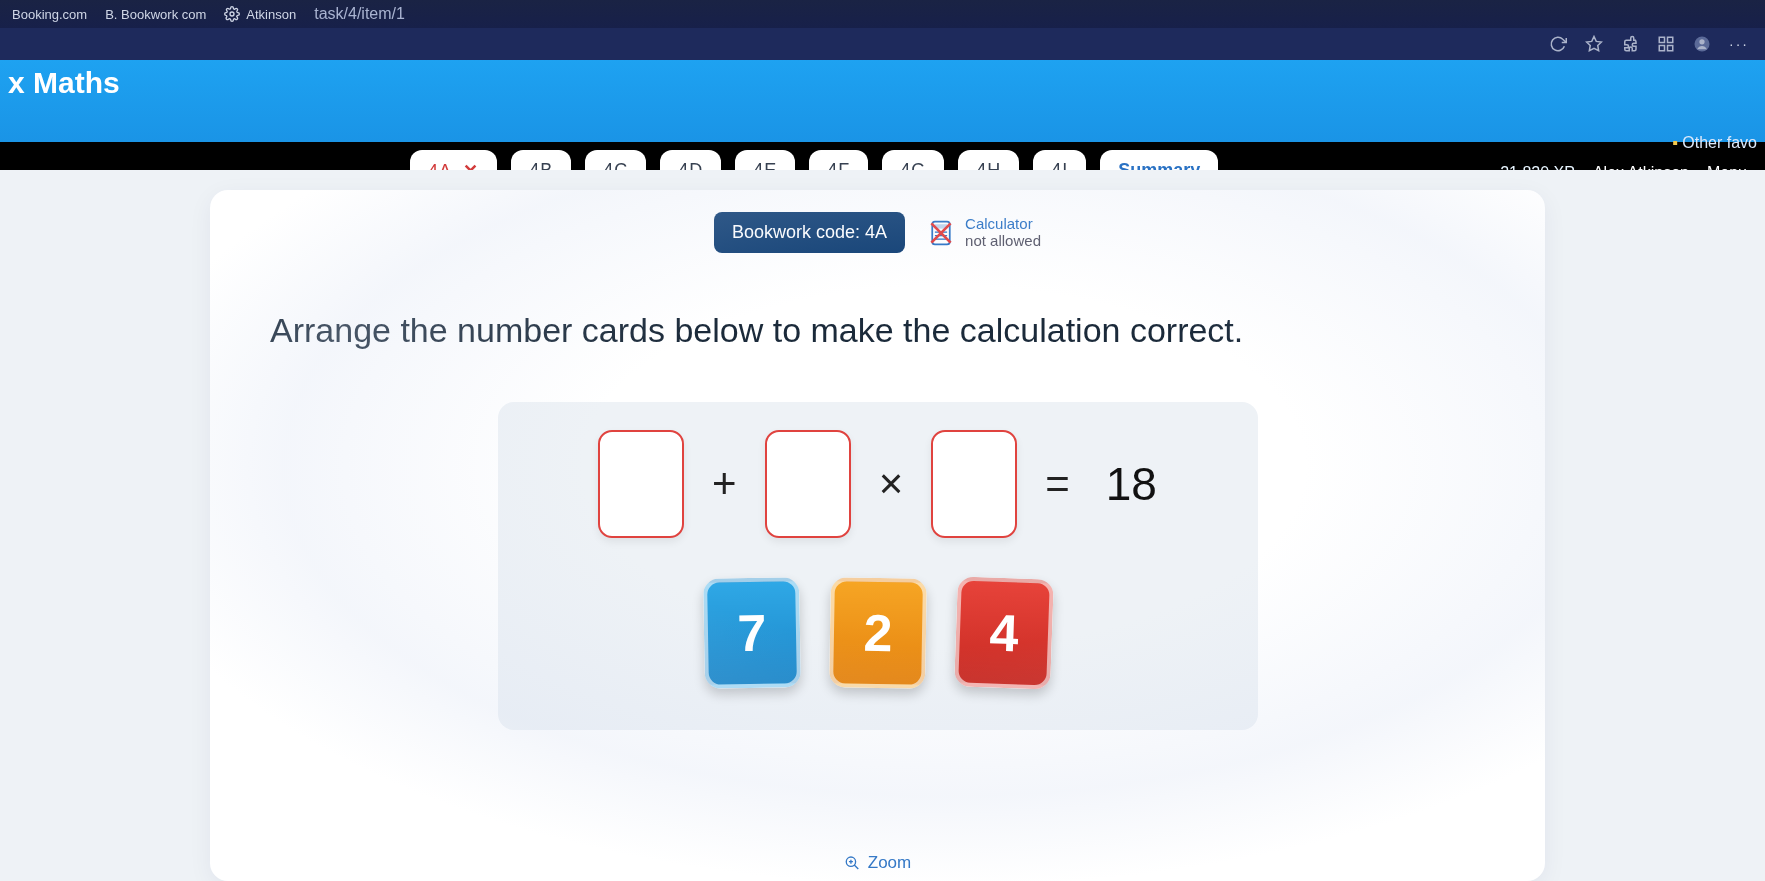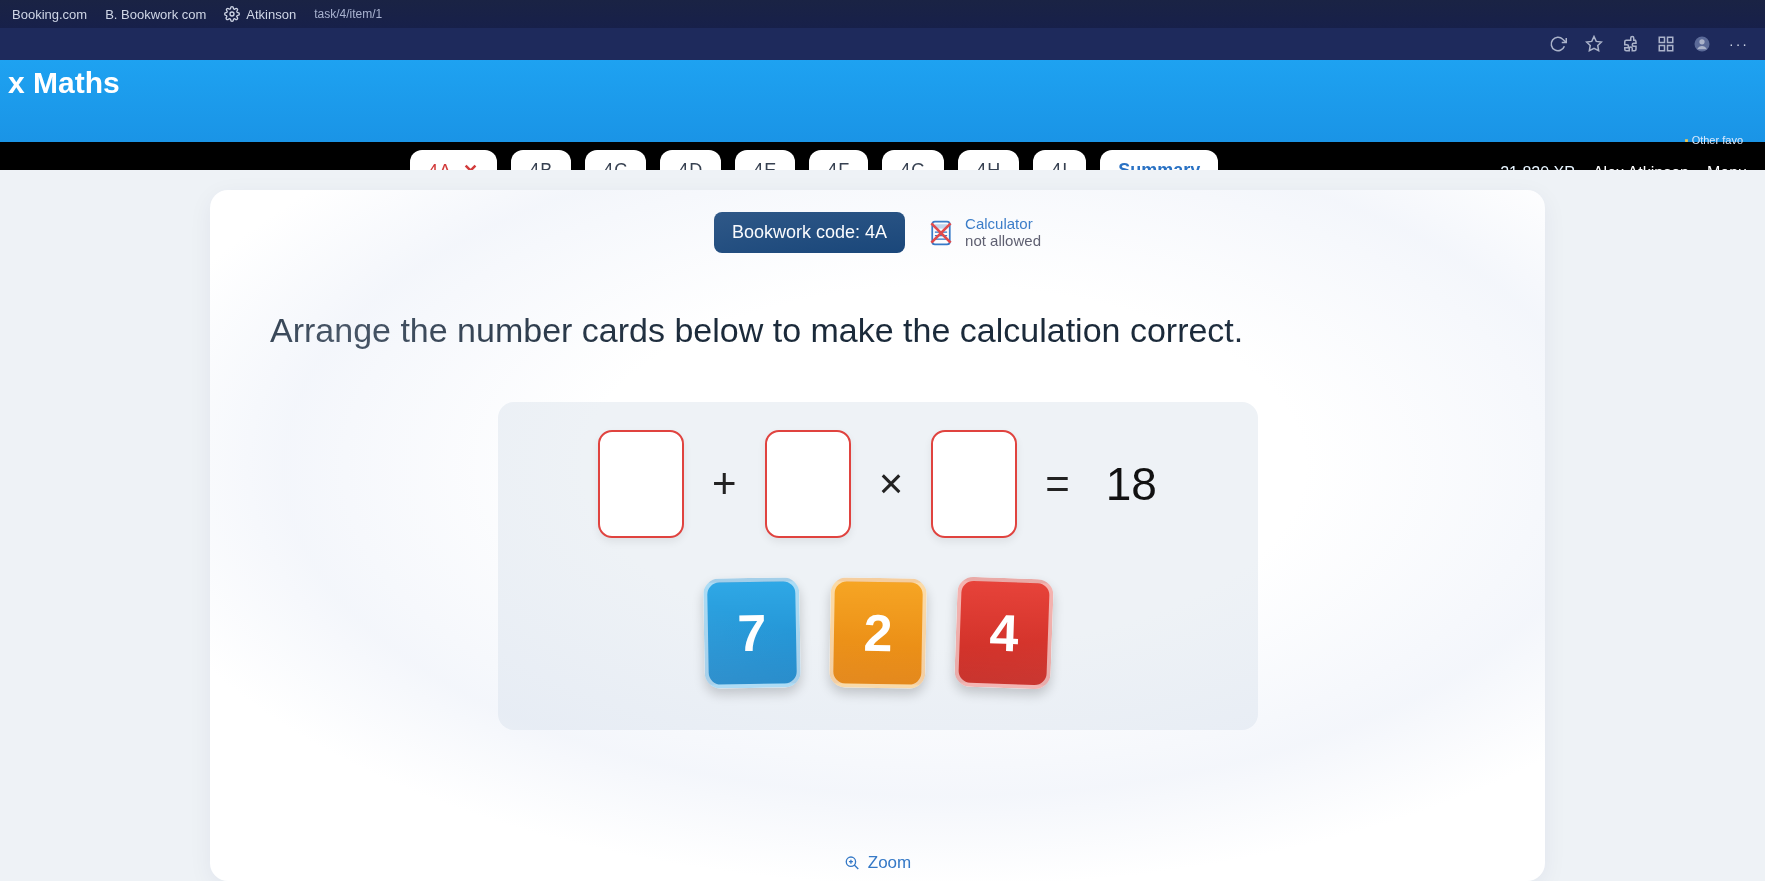--- a/index.html
+++ b/index.html
@@ -2,37 +2,37 @@
 <html><head>
 <meta charset="utf-8">
 <style>
   * { margin: 0; padding: 0; box-sizing: border-box; }
   body { font-family: -apple-system, BlinkMacSystemFont, "Segoe UI", Arial, sans-serif; width: 1765px; height: 881px; overflow: hidden; background:#000; }
 
   
   .browser-chrome { background: linear-gradient(180deg,#1a2344 0%, #17204a 100%); height: 28px; display:flex; align-items:center; color:#cfd6e6; font-size:13px; padding: 8px 12px; gap:18px; }
   .browser-chrome .spacer { flex:1; }
   .browser-chrome .bookmark { display:flex; align-items:center; gap:6px; }
-  .browser-chrome .url { color:#a9b3d0; font-size:12px; }
+  .browser-chrome .url { color:#a9b3d0; font-size:16px; }
   .chrome-icon { width:16px; height:16px; display:inline-block; }
 
   
   .browser-toolbar { background:#1e2a5c; height:32px; display:flex; align-items:center; justify-content:flex-end; gap:18px; padding:0 16px; color:#cfd6e6; font-size:14px;}
   .browser-toolbar .left { flex:1; }
   .toolbar-icon { width:18px; height:18px; opacity:.8; }
 
   
   .app-header { background: linear-gradient(180deg,#1ea2f1 0%, #1a94e6 100%); height: 82px; position:relative; color:#fff; }
   .app-header .brand { position:absolute; left:0; top:6px; font-size:30px; font-weight:600; padding-left:8px;}
   .app-header .right-info { position:absolute; right:18px; top:104px; font-size:16px; display:flex; gap:18px; align-items:center; }
   .app-header .right-info .xp { color:#e8f5ff; }
   .app-header .right-info .user { color:#fff; }
   .app-header .right-info .menu { color:#fff; font-weight:500; }
   
-  .other-fav { position:absolute; right:22px; top:74px; font-size:11px; color:#dce9fb;}
+  .other-fav { position:absolute; right:8px; top:74px; font-size:16px; color:#dce9fb;}
 
   
   .tabs-row { position:absolute; left:410px; top:90px; display:flex; gap:14px; }
   .tab { background:#fff; color:#374151; border-radius:12px 12px 4px 4px; padding:10px 18px 12px 18px; font-size:18px; font-weight:500; box-shadow:0 3px 8px rgba(0,0,0,.08); letter-spacing:1px; }
   .tab.active { color:#d23b3b; }
   .tab .close { color:#d23b3b; margin-left:6px; font-weight:700; }
   .tab.summary { color:#2a72c4; font-weight:600; letter-spacing:0; }
 
   
   .page { position:absolute; left:0; right:0; top:170px; bottom:0; background:#eef2f6; }

